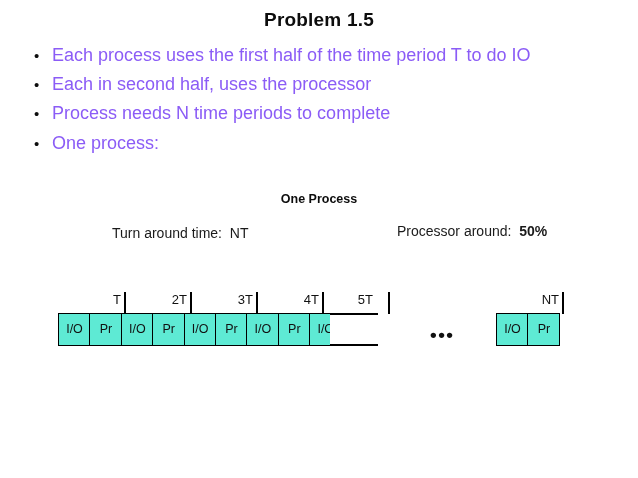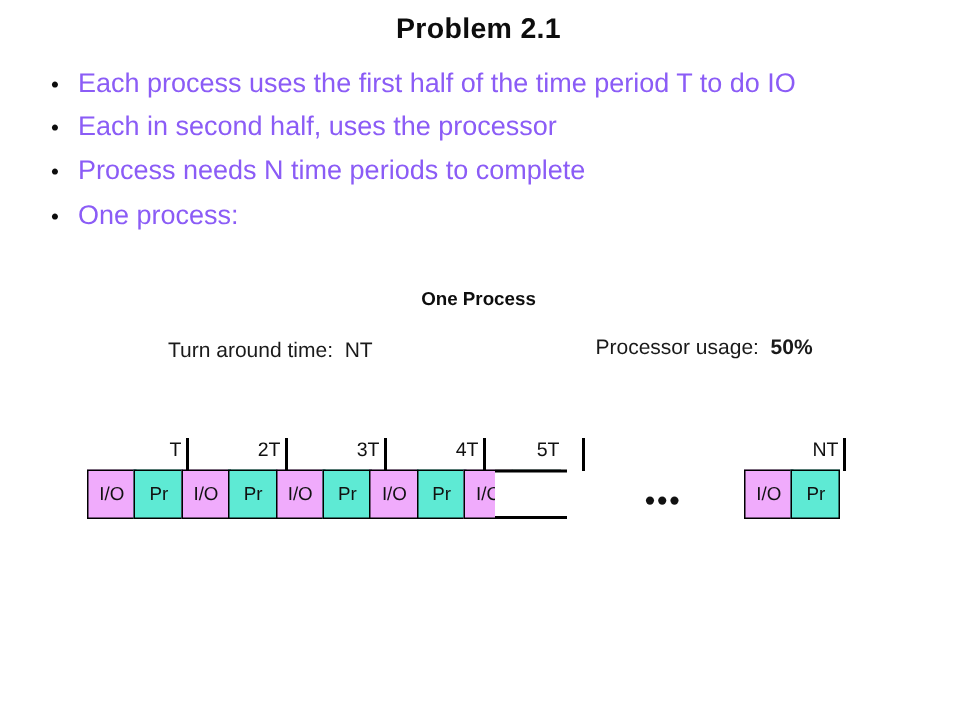--- a/index.html
+++ b/index.html
@@ -112,21 +112,21 @@
     border: 1.6px solid #000000;
     margin-left: -1.6px;
     display: flex;
     align-items: center;
     justify-content: center;
     font-size: 12.5px;
     color: #111111;
     line-height: 1;
   }
   .cell:first-child { margin-left: 0; }
-  .cell.io  { background: #f0abfc; }
+  .cell.io  { background: #5eead4; }
   .cell.pr  { background: #5eead4; }
 
   
   .gap-box {
     position: absolute;
     left: 330px;
     top: 121px;
     width: 48px;
     height: 33px;
     box-sizing: border-box;
@@ -170,21 +170,21 @@
     text-align: right;
     line-height: 1.45;
     transform: translateX(-100%);
     padding-right: 3px;
     white-space: nowrap;
   }
 </style>
 </head>
 <body>
 
-<h1 class="slide-title">Problem 2.1</h1>
+<h1 class="slide-title">Problem 1.5</h1>
 
 <ul class="bullets">
   <li class="bullet-row">
     <span class="bullet-dot">•</span>
     <span class="bullet-text">Each process uses the first half of the time period T to do IO</span>
   </li>
   <li class="bullet-row">
     <span class="bullet-dot">•</span>
     <span class="bullet-text">Each in second half, uses the processor</span>
   </li>
@@ -201,21 +201,21 @@
 <div class="diagram">
 
   <div class="diagram-title">One Process</div>
 
   <div class="turnaround">
     <span>Turn around time:</span>
     <span>&nbsp;</span><span>NT</span>
   </div>
 
   <div class="usage">
-    <span>Processor usage:</span>
+    <span>Processor around:</span>
     <span>&nbsp;</span><b>50%</b>
   </div>
 
   <div class="timeline">
     <div class="track">
         <div class="cell io">I/O</div>
         <div class="cell pr">Pr</div>
         <div class="cell io">I/O</div>
         <div class="cell pr">Pr</div>
         <div class="cell io">I/O</div>

